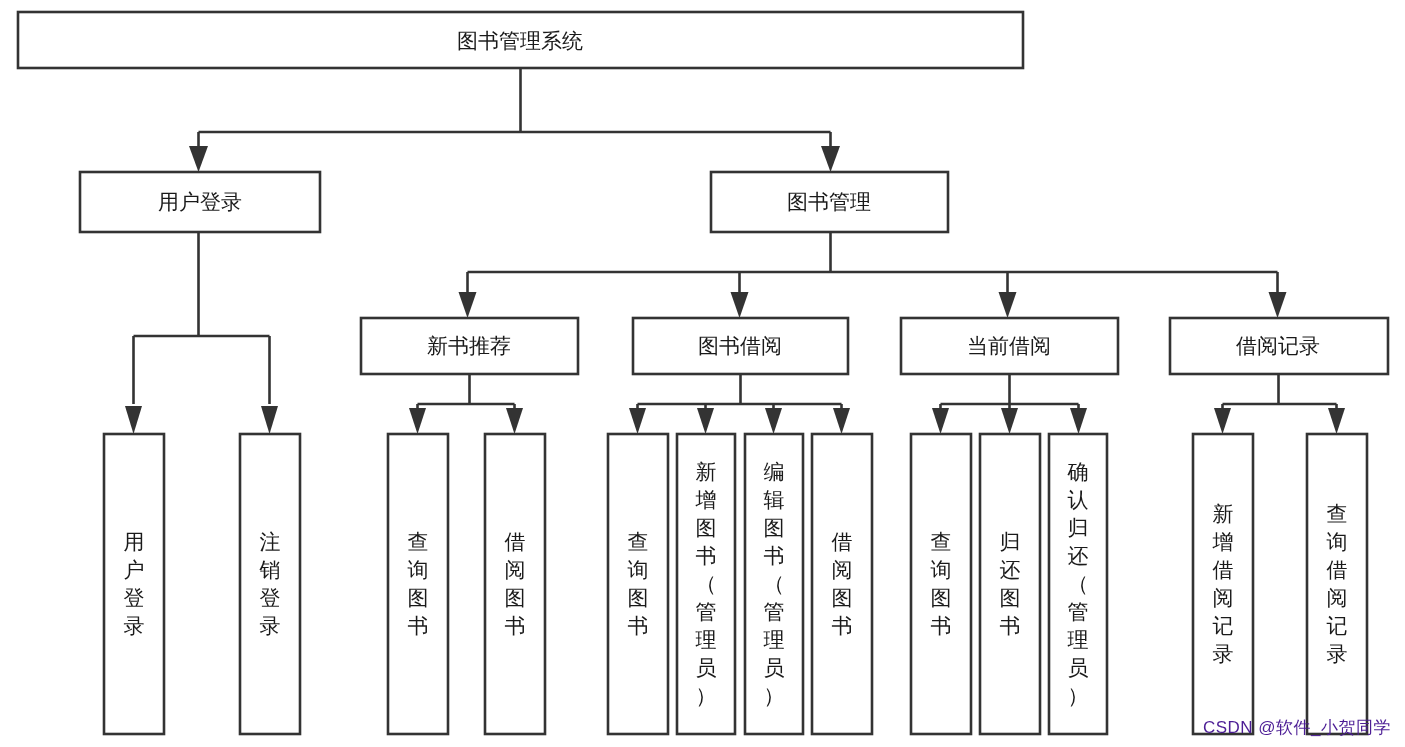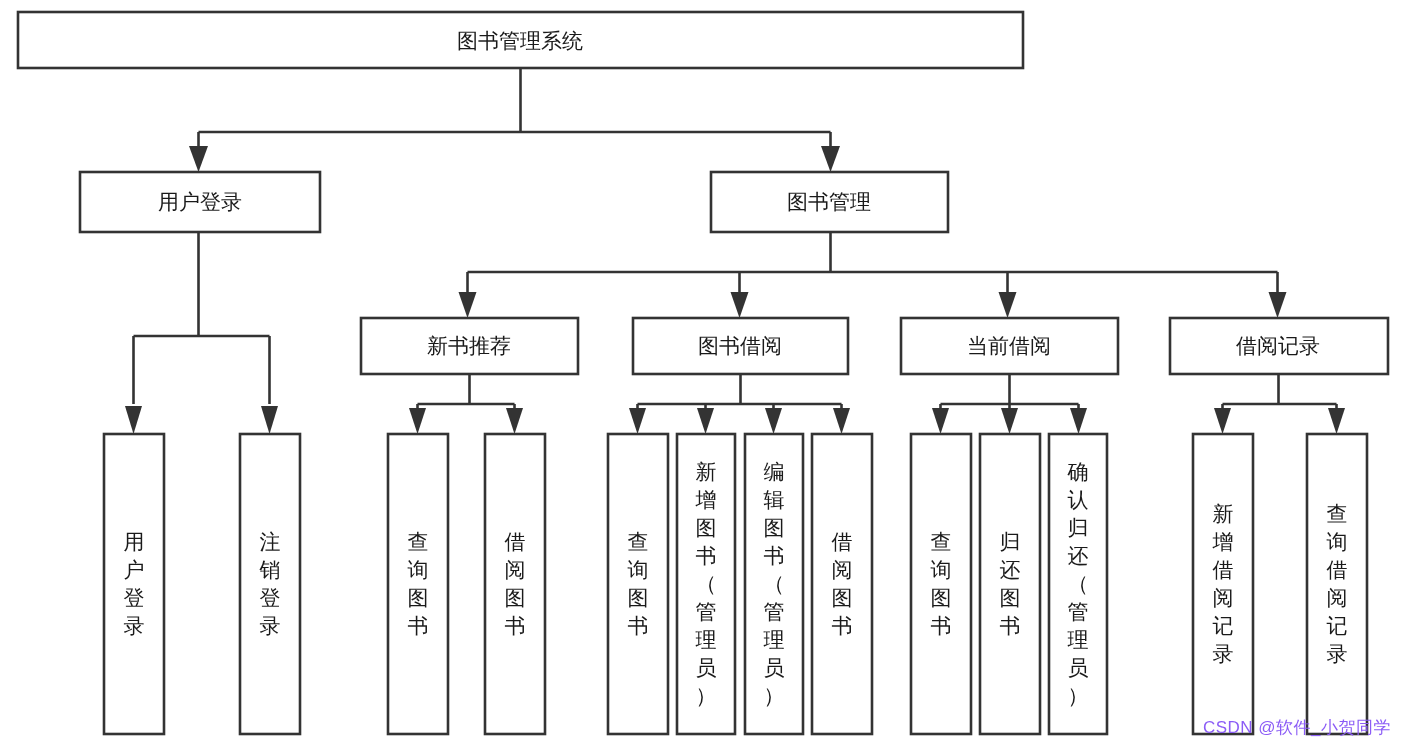--- a/index.html
+++ b/index.html
@@ -46,21 +46,21 @@
     font-size: 21px;
     fill: #1a1a1a;
     text-anchor: middle;
   }
   .watermark {
     position: absolute;
     right: 14px;
     bottom: 8px;
     font-family: "Liberation Sans", "DejaVu Sans", sans-serif;
     font-size: 17px;
-    color: #8b5cf6;
+    color: #4c1d95;
     letter-spacing: 0.5px;
     white-space: nowrap;
     user-select: none;
   }
 </style>
 </head>
 <body>
 
 <svg id="diagram" viewBox="0 0 1405 747" xmlns="http://www.w3.org/2000/svg">
 

